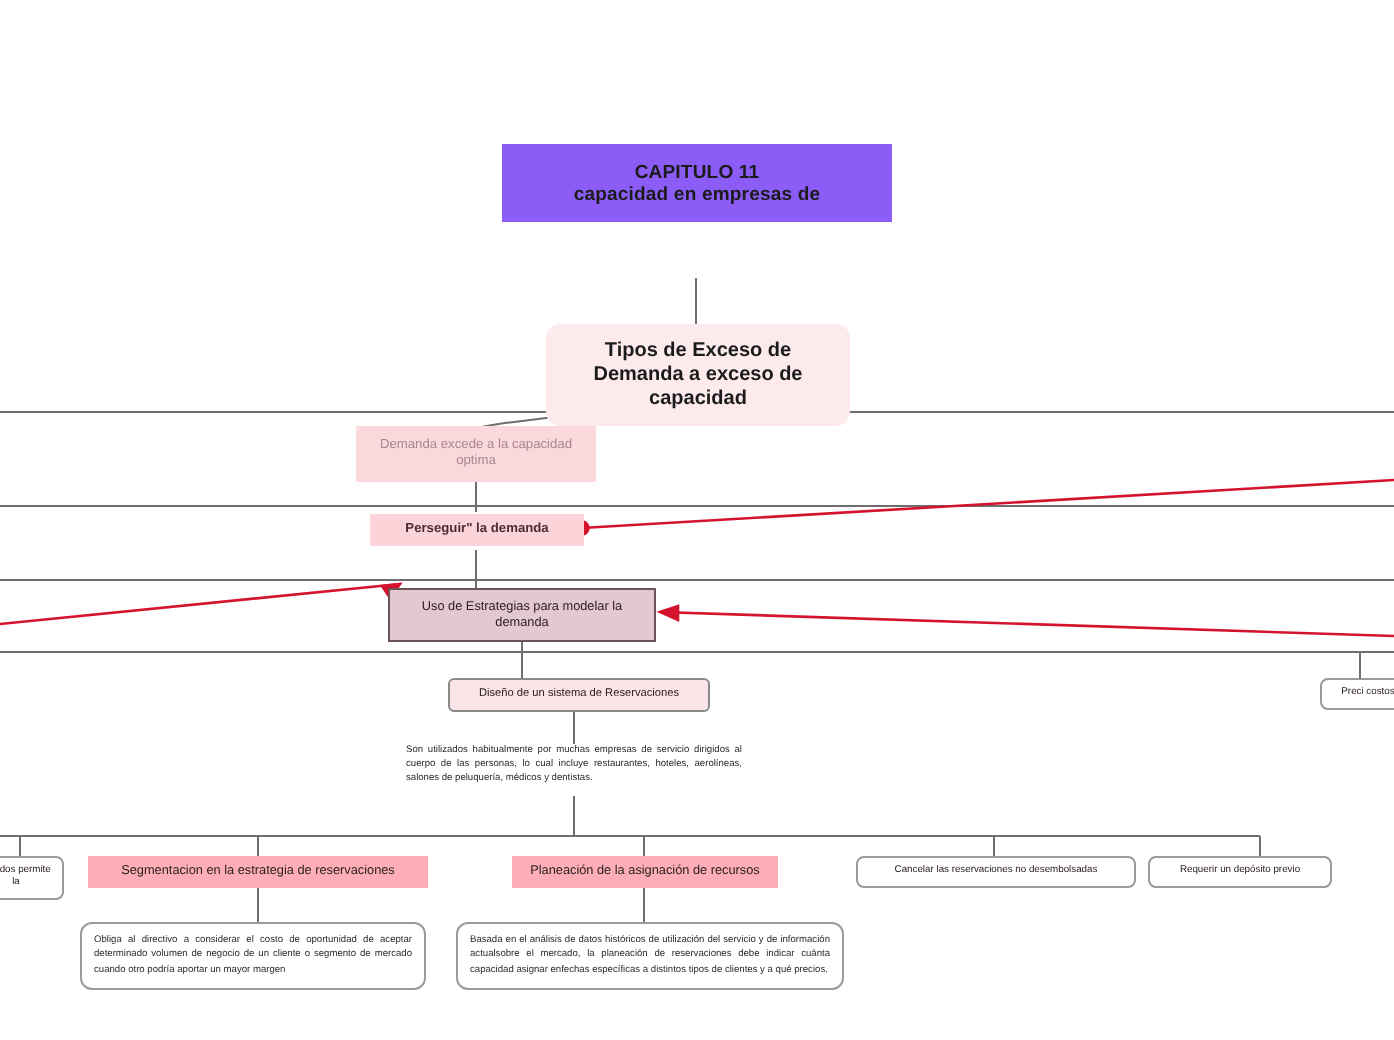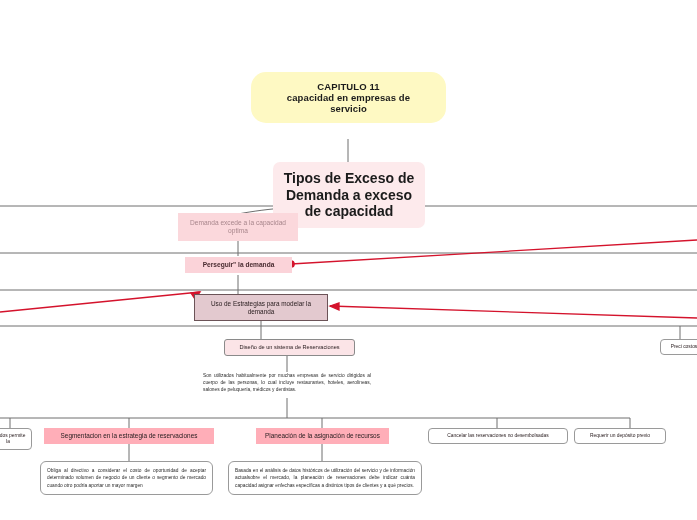--- a/index.html
+++ b/index.html
@@ -30,39 +30,39 @@
   }
   .node {
     position: absolute;
     box-sizing: border-box;
     text-align: center;
     line-height: 1.18;
   }
 
   
   .n-root {
-    background: #fef9c3;
-    border-radius: 15px;
+    background: #8b5cf6;
+    border-radius: 0;
     color: #1b1b1b;
     font-weight: bold;
     font-size: 9.5px;
     padding: 9px 8px 8px 8px;
     letter-spacing: .1px;
   }
   .n-root .title-line {
     display: block;
   }
 
   
   .n-l1 {
     background: #fdeaec;
     border-radius: 7px;
     color: #1b1b1b;
     font-weight: bold;
-    font-size: 14px;
+    font-size: 10px;
     padding: 8px 10px;
   }
 
   
   .n-faded {
     background: #fbd8dc;
     color: #a8868c;
     font-size: 6.6px;
     padding: 6px 8px;
     font-weight: normal;
@@ -188,21 +188,20 @@
       <line x1="0" y1="312" x2="200" y2="292"></line>
       <polygon points="200,292 191,293 195,299"></polygon>
       <line x1="697" y1="318" x2="330" y2="306"></line>
       <polygon points="330,306 339,303 339,310"></polygon>
     </g>
   </svg>
 
   <div class="node n-root" style="left:251px; top:72px; width:195px;">
     <span class="title-line">CAPITULO 11</span>
     <span class="title-line">capacidad en empresas de</span>
-    <span class="title-line">servicio</span>
   </div>
 
   <div class="node n-l1" style="left:273px; top:162px; width:152px;">
     <span>Tipos de Exceso de Demanda a exceso de capacidad</span>
   </div>
 
   <div class="node n-faded" style="left:178px; top:213px; width:120px;">
     <span>Demanda excede a la capacidad optima</span>
   </div>
 

